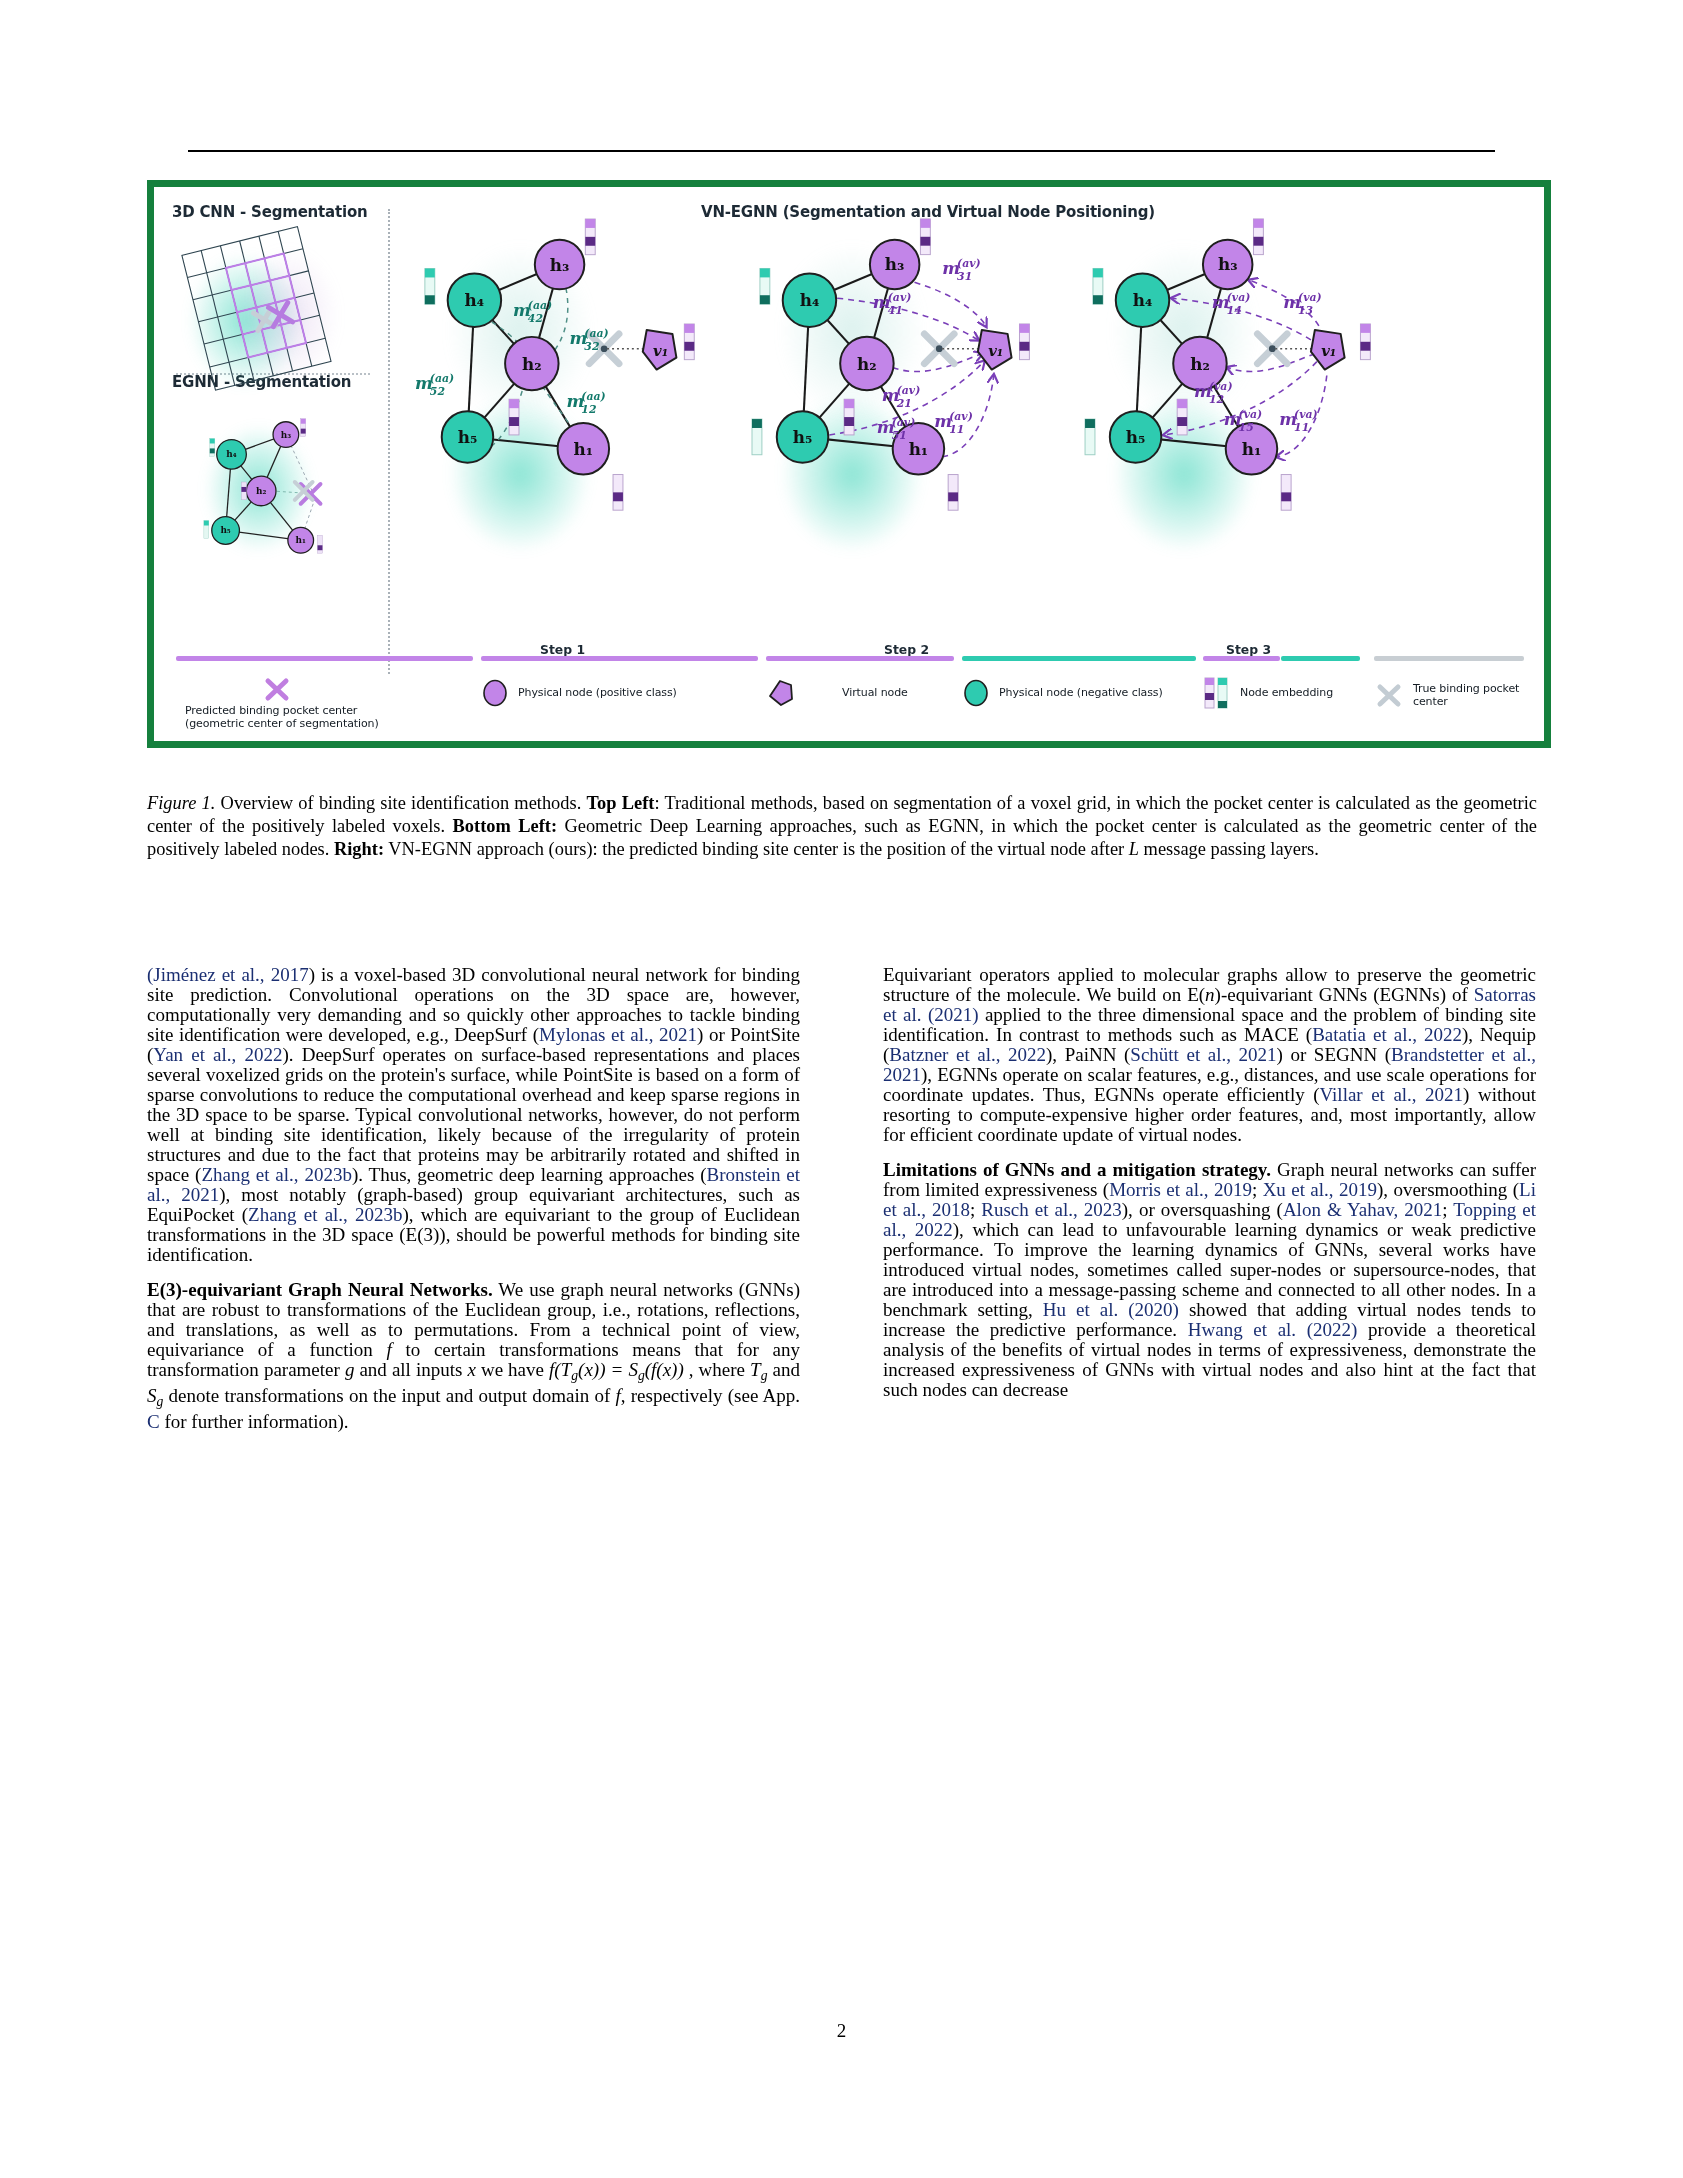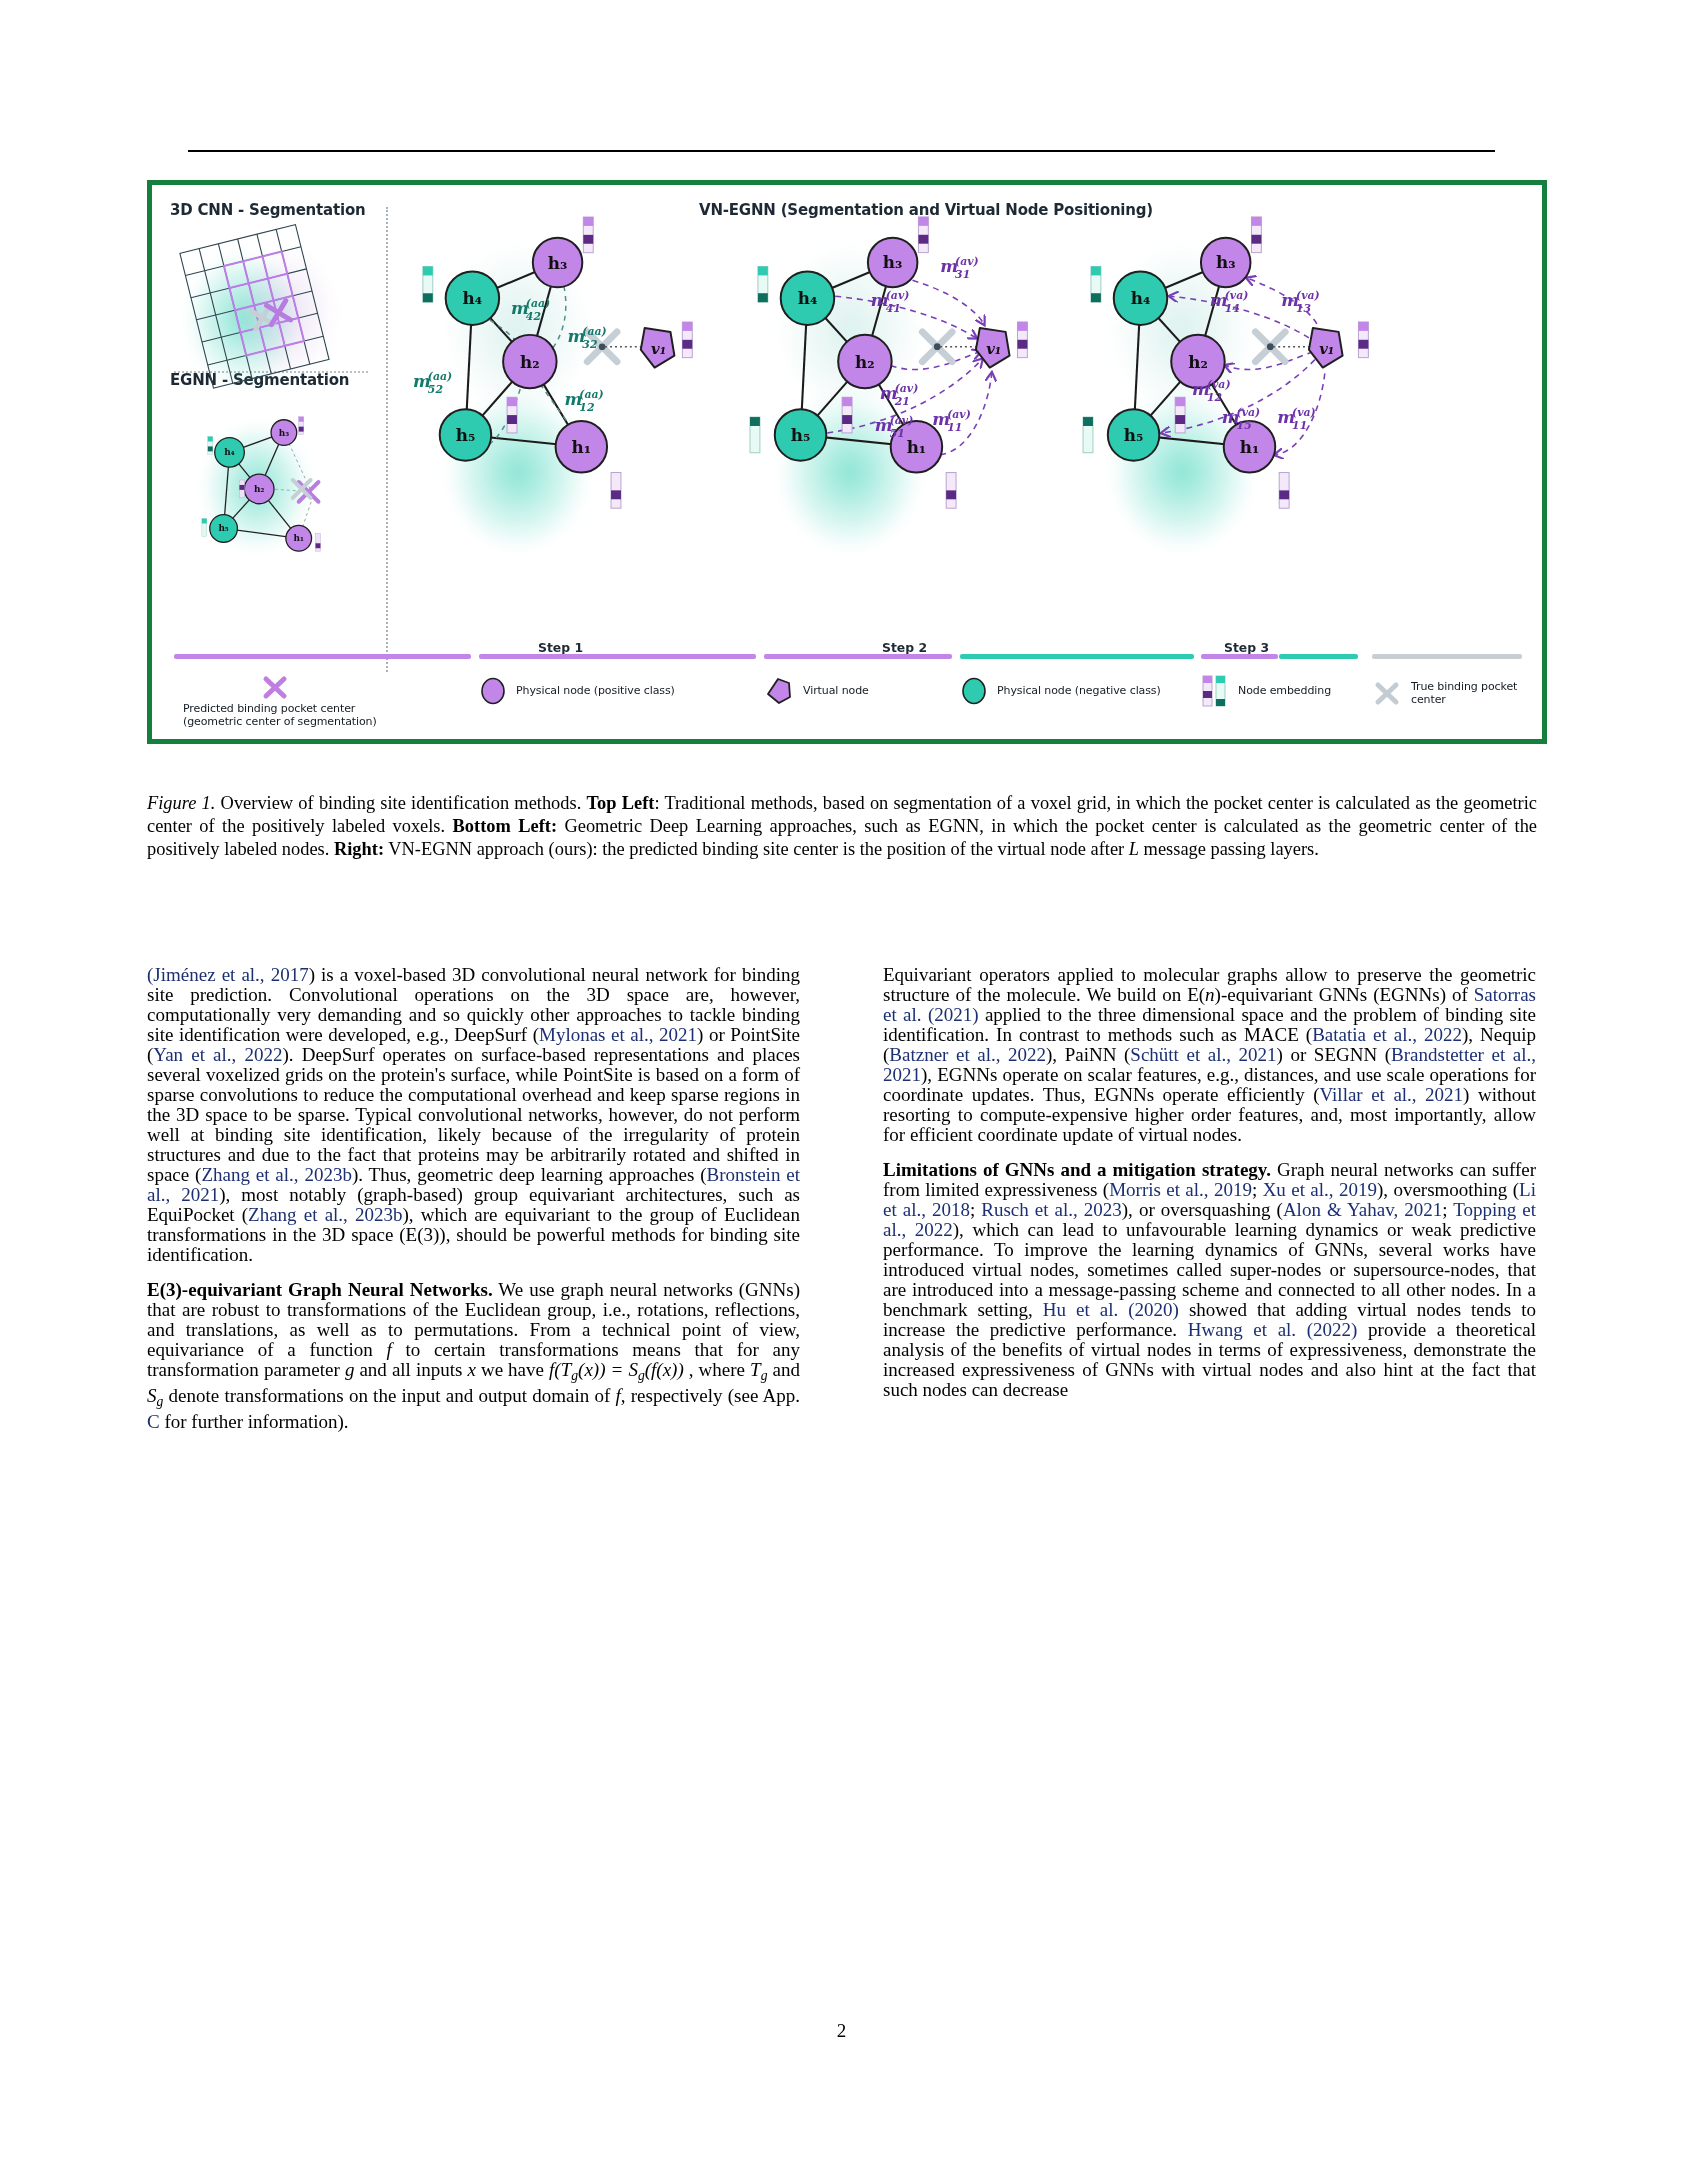--- a/index.html
+++ b/index.html
@@ -21,21 +21,21 @@
     font-weight:bold; font-size:20px; letter-spacing:-0.1px;
   }
   .header-rule {
     position:absolute; left:188px; top:150px; width:1307px; height:1.6px;
     background:#000;
   }
 
   
   .figure-box {
     position:absolute; left:147px; top:180px; width:1390px; height:554px;
-    background:#fff; border:5px solid #15803d;
+    background:#fff; border:7px solid #15803d;
   }
   .fig-title {
     position:absolute;
     font-family:"DejaVu Sans", sans-serif;
     font-weight:bold; font-size:15px; color:#1d2a35; letter-spacing:-0.2px;
   }
   .fig-title.left  { left:18px;  top:16px; }
   .fig-title.right { left:547px; top:16px; }
 
   .vdivider {
@@ -491,21 +491,21 @@
 (geometric center of segmentation)</span>
       </div>
 
       <div class="lg-item" style="left:327px;top:22px;">
         <svg width="28" height="30" viewBox="0 0 28 30">
           <ellipse cx="14" cy="15" rx="11" ry="12.5" fill="#c285e8" stroke="#1f1f1f" stroke-width="1.6"></ellipse>
         </svg>
         <span class="lg-text">Physical node (positive class)</span>
       </div>
 
-      <div class="lg-item" style="left:612px;top:22px;">
+      <div class="lg-item" style="left:612px;top:22px;gap:37px;">
         <svg width="30" height="30" viewBox="0 0 30 30">
           <path d="M14,3 L25,7 L26,21 L15,27 L4,18 Z" fill="#c285e8" stroke="#1f1f1f" stroke-width="1.8" stroke-linejoin="round"></path>
         </svg>
         <span class="lg-text">Virtual node</span>
       </div>
 
       <div class="lg-item" style="left:808px;top:22px;">
         <svg width="28" height="30" viewBox="0 0 28 30">
           <ellipse cx="14" cy="15" rx="11" ry="12.5" fill="#2ecbb0" stroke="#1f1f1f" stroke-width="1.6"></ellipse>
         </svg>

